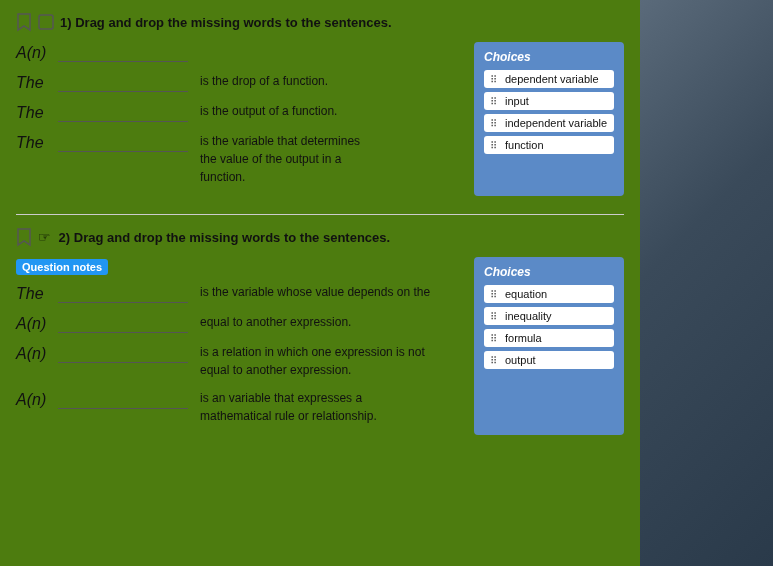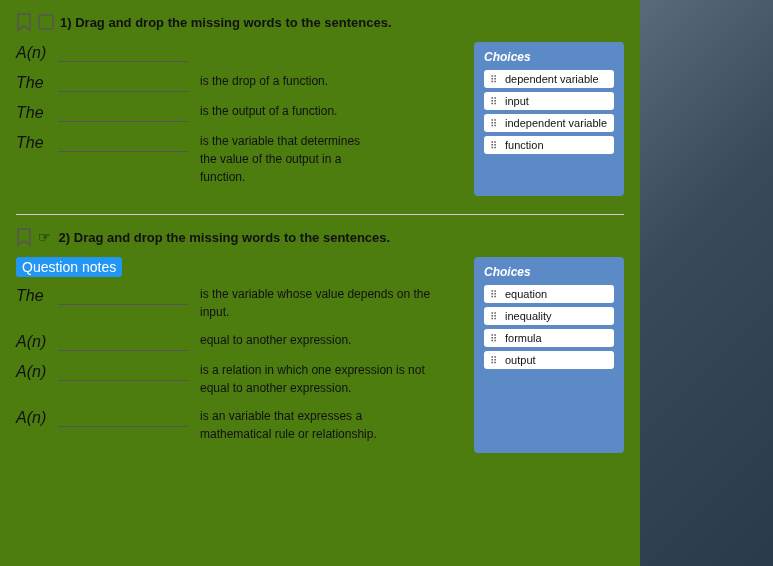--- a/index.html
+++ b/index.html
@@ -102,22 +102,22 @@
     .drag-icon {
       display: inline-block;
       width: 10px;
       font-size: 10px;
       color: #555;
       letter-spacing: -1px;
     }
     .question-notes-badge {
       background: #2196F3;
       color: #fff;
-      font-size: 14px;
-      font-weight: normal;
+      font-size: 11px;
+      font-weight: bold;
       border-radius: 3px;
       padding: 2px 6px;
       display: inline-block;
       margin-right: 6px;
     }
     .hand-icon {
       font-size: 14px;
       margin-right: 2px;
     }
     .divider {
@@ -225,21 +225,20 @@
 
         <div style="margin-bottom:8px;">
           <span class="question-notes-badge">Question notes</span>
         </div>
 
         <div class="sentence-row">
           <span class="sentence-label">The</span>
           <div class="sentence-blank"></div>
           <div class="sentence-text">
             <div>is the variable whose value depends on the</div>
-            <div>input.</div>
           </div>
         </div>
 
         <div class="sentence-row">
           <span class="sentence-label">A(n)</span>
           <div class="sentence-blank"></div>
           <div class="sentence-text">
             <div>equal to another expression.</div>
           </div>
         </div>

